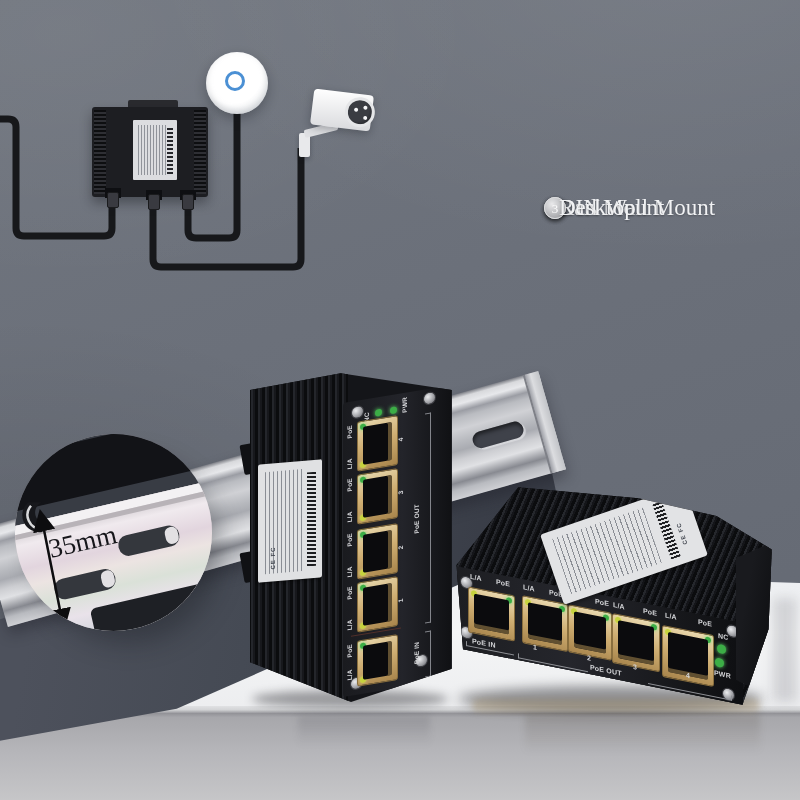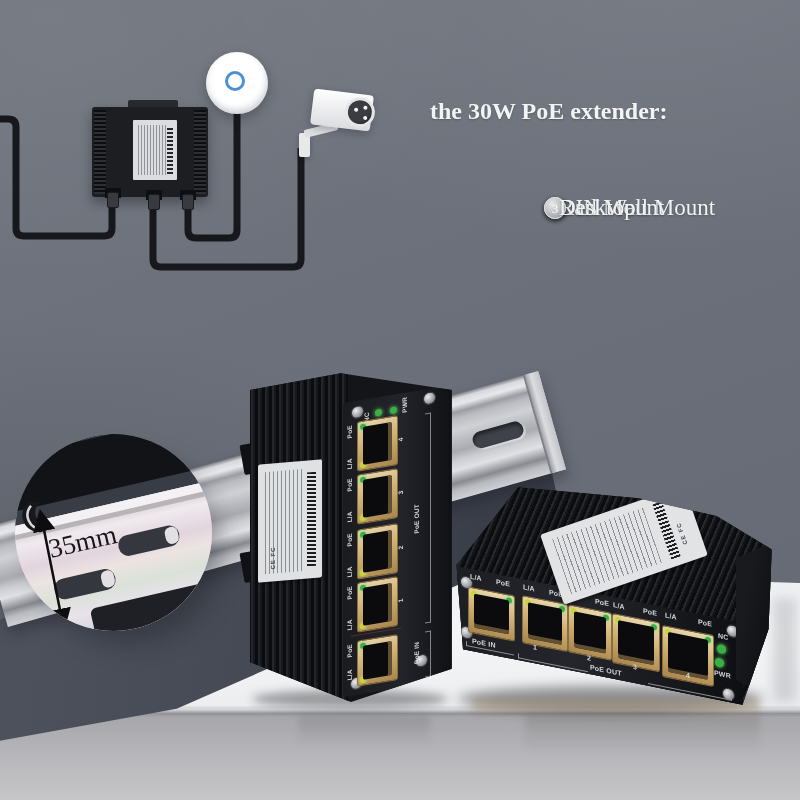--- a/index.html
+++ b/index.html
@@ -381,21 +381,20 @@
     <div class="cam-body">
       <div class="cam-lens">
         <span class="cam-dot" style="left:6px;top:8px"></span>
         <span class="cam-dot" style="left:15px;top:5px"></span>
         <span class="cam-dot" style="left:16px;top:15px"></span>
       </div>
     </div>
   </div>
 
   <div class="heading">
-    <div style="position:relative">the 30W PoE extender:</div>
   </div>
   <div class="methods">
     <div class="method">
       <span class="m-circle">1</span>
       <span class="m-label">DIN Wall Mount</span>
     </div>
     <div class="method">
       <span class="m-circle">2</span>
       <span class="m-label">Rail Mount</span>
     </div>

